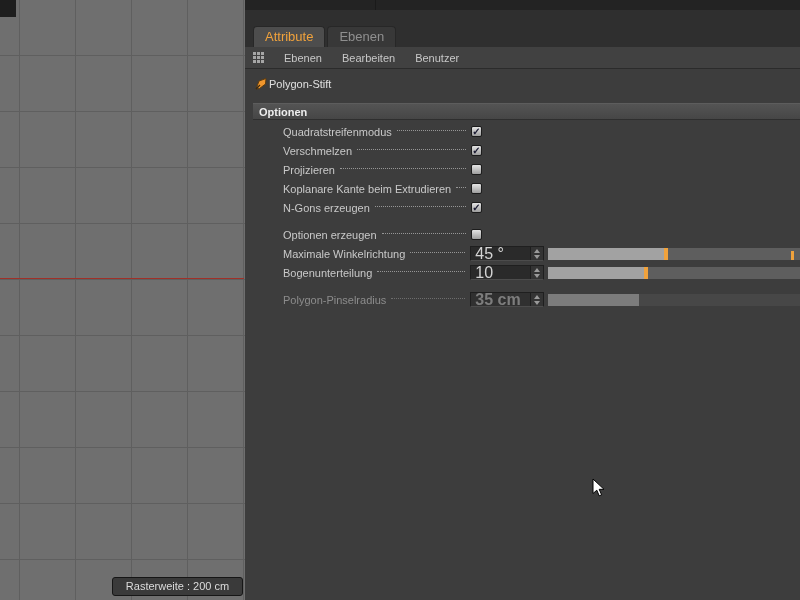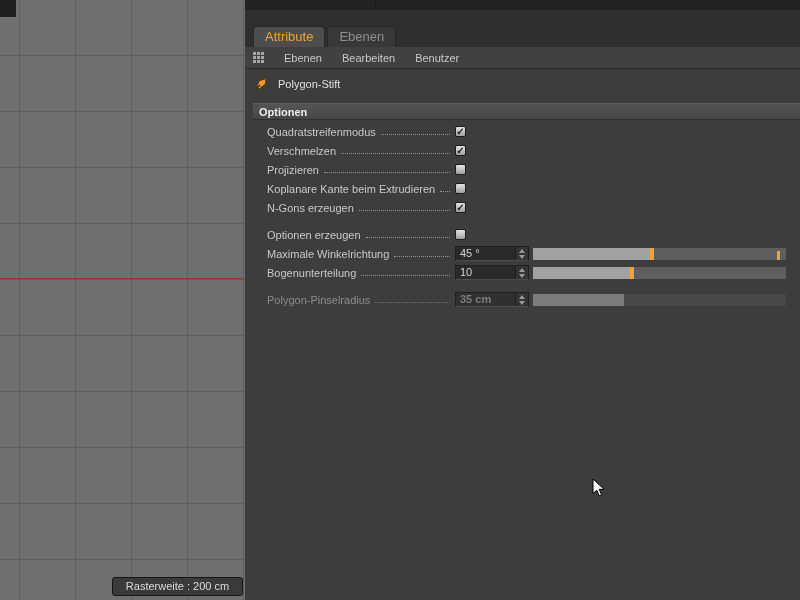--- a/index.html
+++ b/index.html
@@ -44,51 +44,51 @@
   #menubar {
     position:absolute; left:0; right:0; top:47px; height:22px;
     background:#414141; border-bottom:1px solid #2b2b2b;
     display:flex; align-items:center; padding-left:8px; gap:20px;
     color:#c8c8c8;
   }
   .menu-item { cursor:default; }
 
   #toolrow {
     position:absolute; left:0; right:0; top:72px; height:24px;
-    display:flex; align-items:center; padding-left:8px; gap:9px;
+    display:flex; align-items:center; padding-left:8px; 
     color:#e0e0e0;
   }
 
   #section-header {
     position:absolute; left:8px; right:0; top:103px; height:17px;
     background:linear-gradient(#545454, #464646);
     border-top:1px solid #5d5d5d; border-bottom:1px solid #2e2e2e;
     color:#ededed; font-weight:bold; line-height:16px; padding-left:6px;
   }
 
   #rows { position:absolute; left:0; right:0; top:122px; }
   .row { height:19px; display:flex; align-items:center; padding-left:22px; color:#c9c9c9; }
   .row.gap { margin-top:8px; }
-  .left { width:188px; display:flex; align-items:flex-end; }
+  .left { width:188px; display:flex; align-items:center;margin-left:16px; }
   .row-label { white-space:nowrap; }
   .dots { flex:1; border-bottom:1px dotted #969696; margin:0 5px 3px 5px; min-width:0; }
 
   .checkbox {
     width:11px; height:11px; border:1px solid #1c1c1c; border-radius:2px;
     background:linear-gradient(#e4e4e4, #9e9e9e);
     display:flex; align-items:center; justify-content:center;
     font-size:10px; line-height:10px; color:#181830; font-weight:bold;
   }
 
   .field {
     width:74px; height:15px; margin-right:4px;
     background:#2a2a2a; border:1px solid #1f1f1f; border-bottom-color:#4c4c4c;
     display:flex; align-items:center;
   }
-  .field .value { flex:1; color:#d4d4d4; padding-left:4px; font-size:11px; line-height:13px; }
+  .field .value { flex:1; color:#d4d4d4; padding-left:4px; font-size:16px; line-height:13px; }
   .stepper {
     width:13px; align-self:stretch; border-left:1px solid #1e1e1e;
     display:flex; flex-direction:column; align-items:center; justify-content:center; gap:2px;
     background:#343434;
   }
   .tri-up   { width:0; height:0; border-left:3px solid transparent; border-right:3px solid transparent; border-bottom:4px solid #9a9a9a; }
   .tri-down { width:0; height:0; border-left:3px solid transparent; border-right:3px solid transparent; border-top:4px solid #9a9a9a; }
 
   .track { position:relative; width:253px; height:12px; background:#5e5e5e; }
   .fill  { position:relative; height:12px; background:#a2a2a2; }

